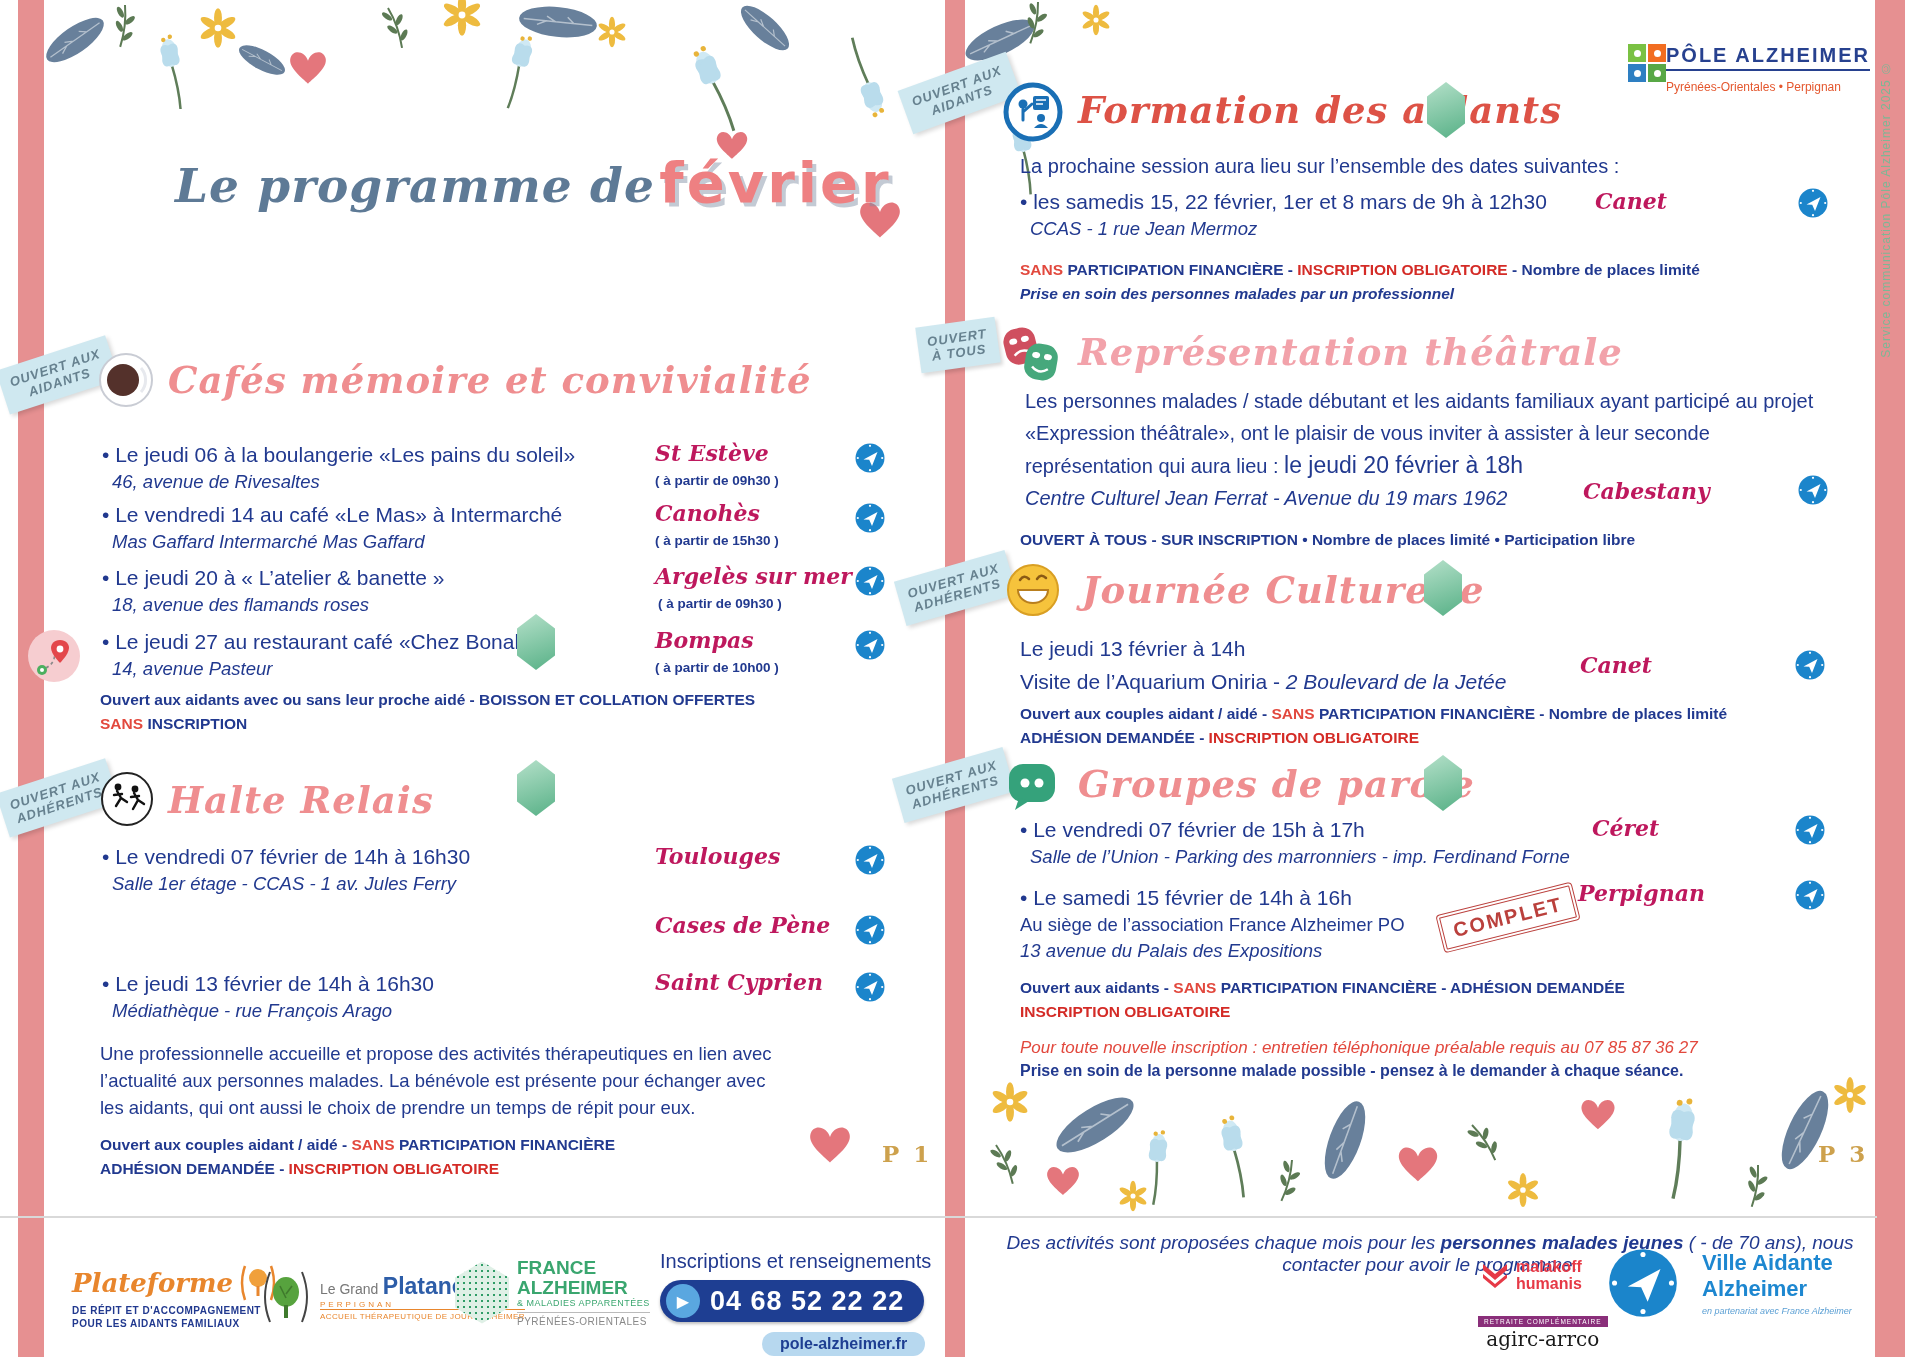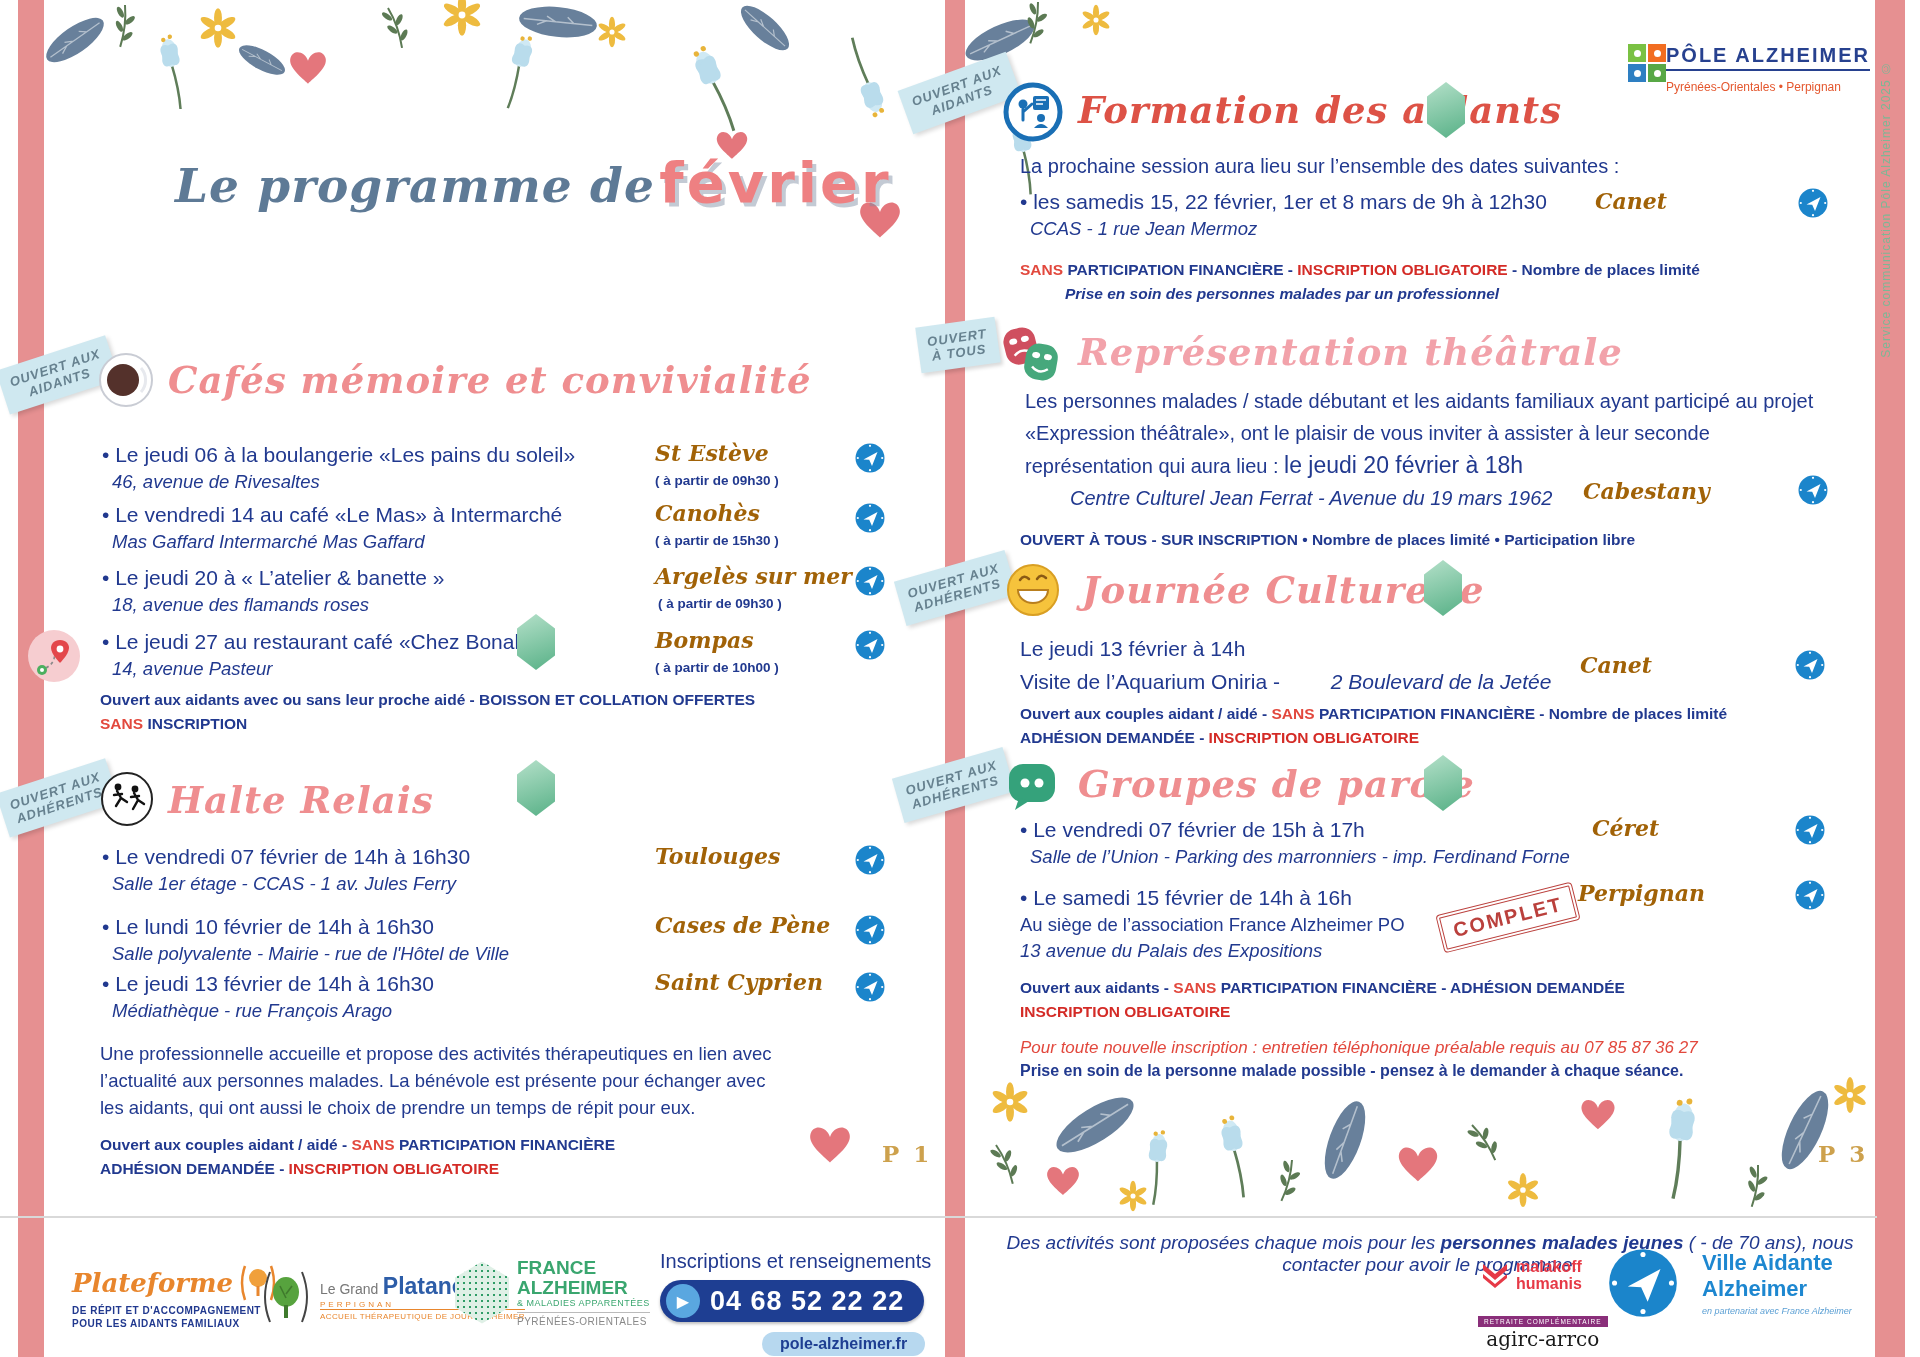--- a/index.html
+++ b/index.html
@@ -26,21 +26,21 @@
        font-size:13px;letter-spacing:1px;text-align:center;line-height:15px;
        padding:8px 10px;box-shadow:2px 3px 4px rgba(0,0,0,.15);white-space:pre-line;}
   .tag:after{content:"";position:absolute;left:40%;bottom:-9px;border:10px solid transparent;
              border-top-color:#cfe8f0;border-left-width:4px;border-right-width:4px;}
   
   .ev{position:absolute;}
   .ev-t{font-size:21px;color:#21398f;white-space:nowrap;}
   .ev-s{font-size:18.5px;font-style:italic;color:#21398f;margin-left:10px;margin-top:4px;white-space:nowrap;}
   .ev-s.noit{font-style:normal;}
   .loc{position:absolute;font-family:"DejaVu Serif",serif;font-style:italic;font-weight:bold;
-       font-size:22px;color:#a16207;white-space:nowrap;}
+       font-size:22px;color:#be185d;white-space:nowrap;}
   .time{position:absolute;font-size:13.5px;font-weight:bold;color:#21398f;white-space:nowrap;}
   .note{position:absolute;font-size:15.5px;font-weight:bold;color:#21398f;line-height:24px;white-space:nowrap;}
   .note .red{color:#e2483d;}
   .note .dred{color:#d42b26;}
   .para{position:absolute;font-size:18.5px;color:#21398f;line-height:27px;}
   .mini{position:absolute;width:30px;height:30px;}
   .hex{position:absolute;width:38px;height:56px;background:linear-gradient(160deg,#b4e0c9,#58b187);
        clip-path:polygon(50% 0,100% 26%,100% 74%,50% 100%,0 74%,0 26%);}
   .pageno{position:absolute;font-family:"DejaVu Serif",serif;font-weight:bold;font-size:23px;
           color:#cda14d;letter-spacing:3px;}
@@ -52,21 +52,21 @@
   .phone-pill{position:absolute;display:flex;align-items:center;gap:10px;background:#1e3e92;
               border-radius:26px;padding:4px 20px 4px 6px;box-shadow:0 2px 3px rgba(0,0,0,.25);}
   .phone-num{color:#fff;font-weight:bold;font-size:27px;letter-spacing:1px;}
   .play{width:34px;height:34px;border-radius:50%;background:#5aa7e0;display:flex;align-items:center;
         justify-content:center;color:#fff;font-size:16px;}
   .site-pill{position:absolute;background:#b7d8ef;color:#1e3e92;font-weight:bold;font-size:16px;
              border-radius:14px;padding:3px 18px;}
   .copyright{position:absolute;left:1879px;top:60px;writing-mode:vertical-rl;transform:rotate(180deg);
              font-size:12px;color:#7cb795;letter-spacing:1px;}
   .deco-layer{position:absolute;left:0;top:0;width:1920px;height:1357px;pointer-events:none;}
-  .it{font-style:italic;margin-left:45px;}
+  .it{font-style:italic;}
   .big-note{position:absolute;font-style:italic;font-size:19px;color:#21398f;text-align:center;}
 </style>
 </head>
 <body>
 
 <div class="canvas">
 
   <svg width="0" height="0" style="position:absolute">
     <defs>
       <g id="sym-heart">
@@ -242,24 +242,20 @@
 
   <div class="ev" style="left:102px;top:845px">
     <div class="ev-t">• Le vendredi 07 février de 14h à 16h30</div>
     <div class="ev-s">Salle 1er étage - CCAS - 1 av. Jules Ferry</div>
   </div>
   <div class="loc" style="left:655px;top:843px">Toulouges</div>
   <svg class="mini" style="left:855px;top:845px" viewBox="0 0 30 30">
       <use href="#sym-send"></use>
     </svg>
 
-  <div class="ev" style="left:102px;top:915px">
-    <div class="ev-t">• Le lundi 10 février de 14h à 16h30</div>
-    <div class="ev-s">Salle polyvalente - Mairie - rue de l'Hôtel de Ville</div>
-  </div>
   <div class="loc" style="left:655px;top:912px">Cases de Pène</div>
   <svg class="mini" style="left:855px;top:915px" viewBox="0 0 30 30">
       <use href="#sym-send"></use>
     </svg>
 
   <div class="ev" style="left:102px;top:972px">
     <div class="ev-t">• Le jeudi 13 février de 14h à 16h30</div>
     <div class="ev-s">Médiathèque - rue François Arago</div>
   </div>
   <div class="loc" style="left:655px;top:969px">Saint Cyprien</div>

